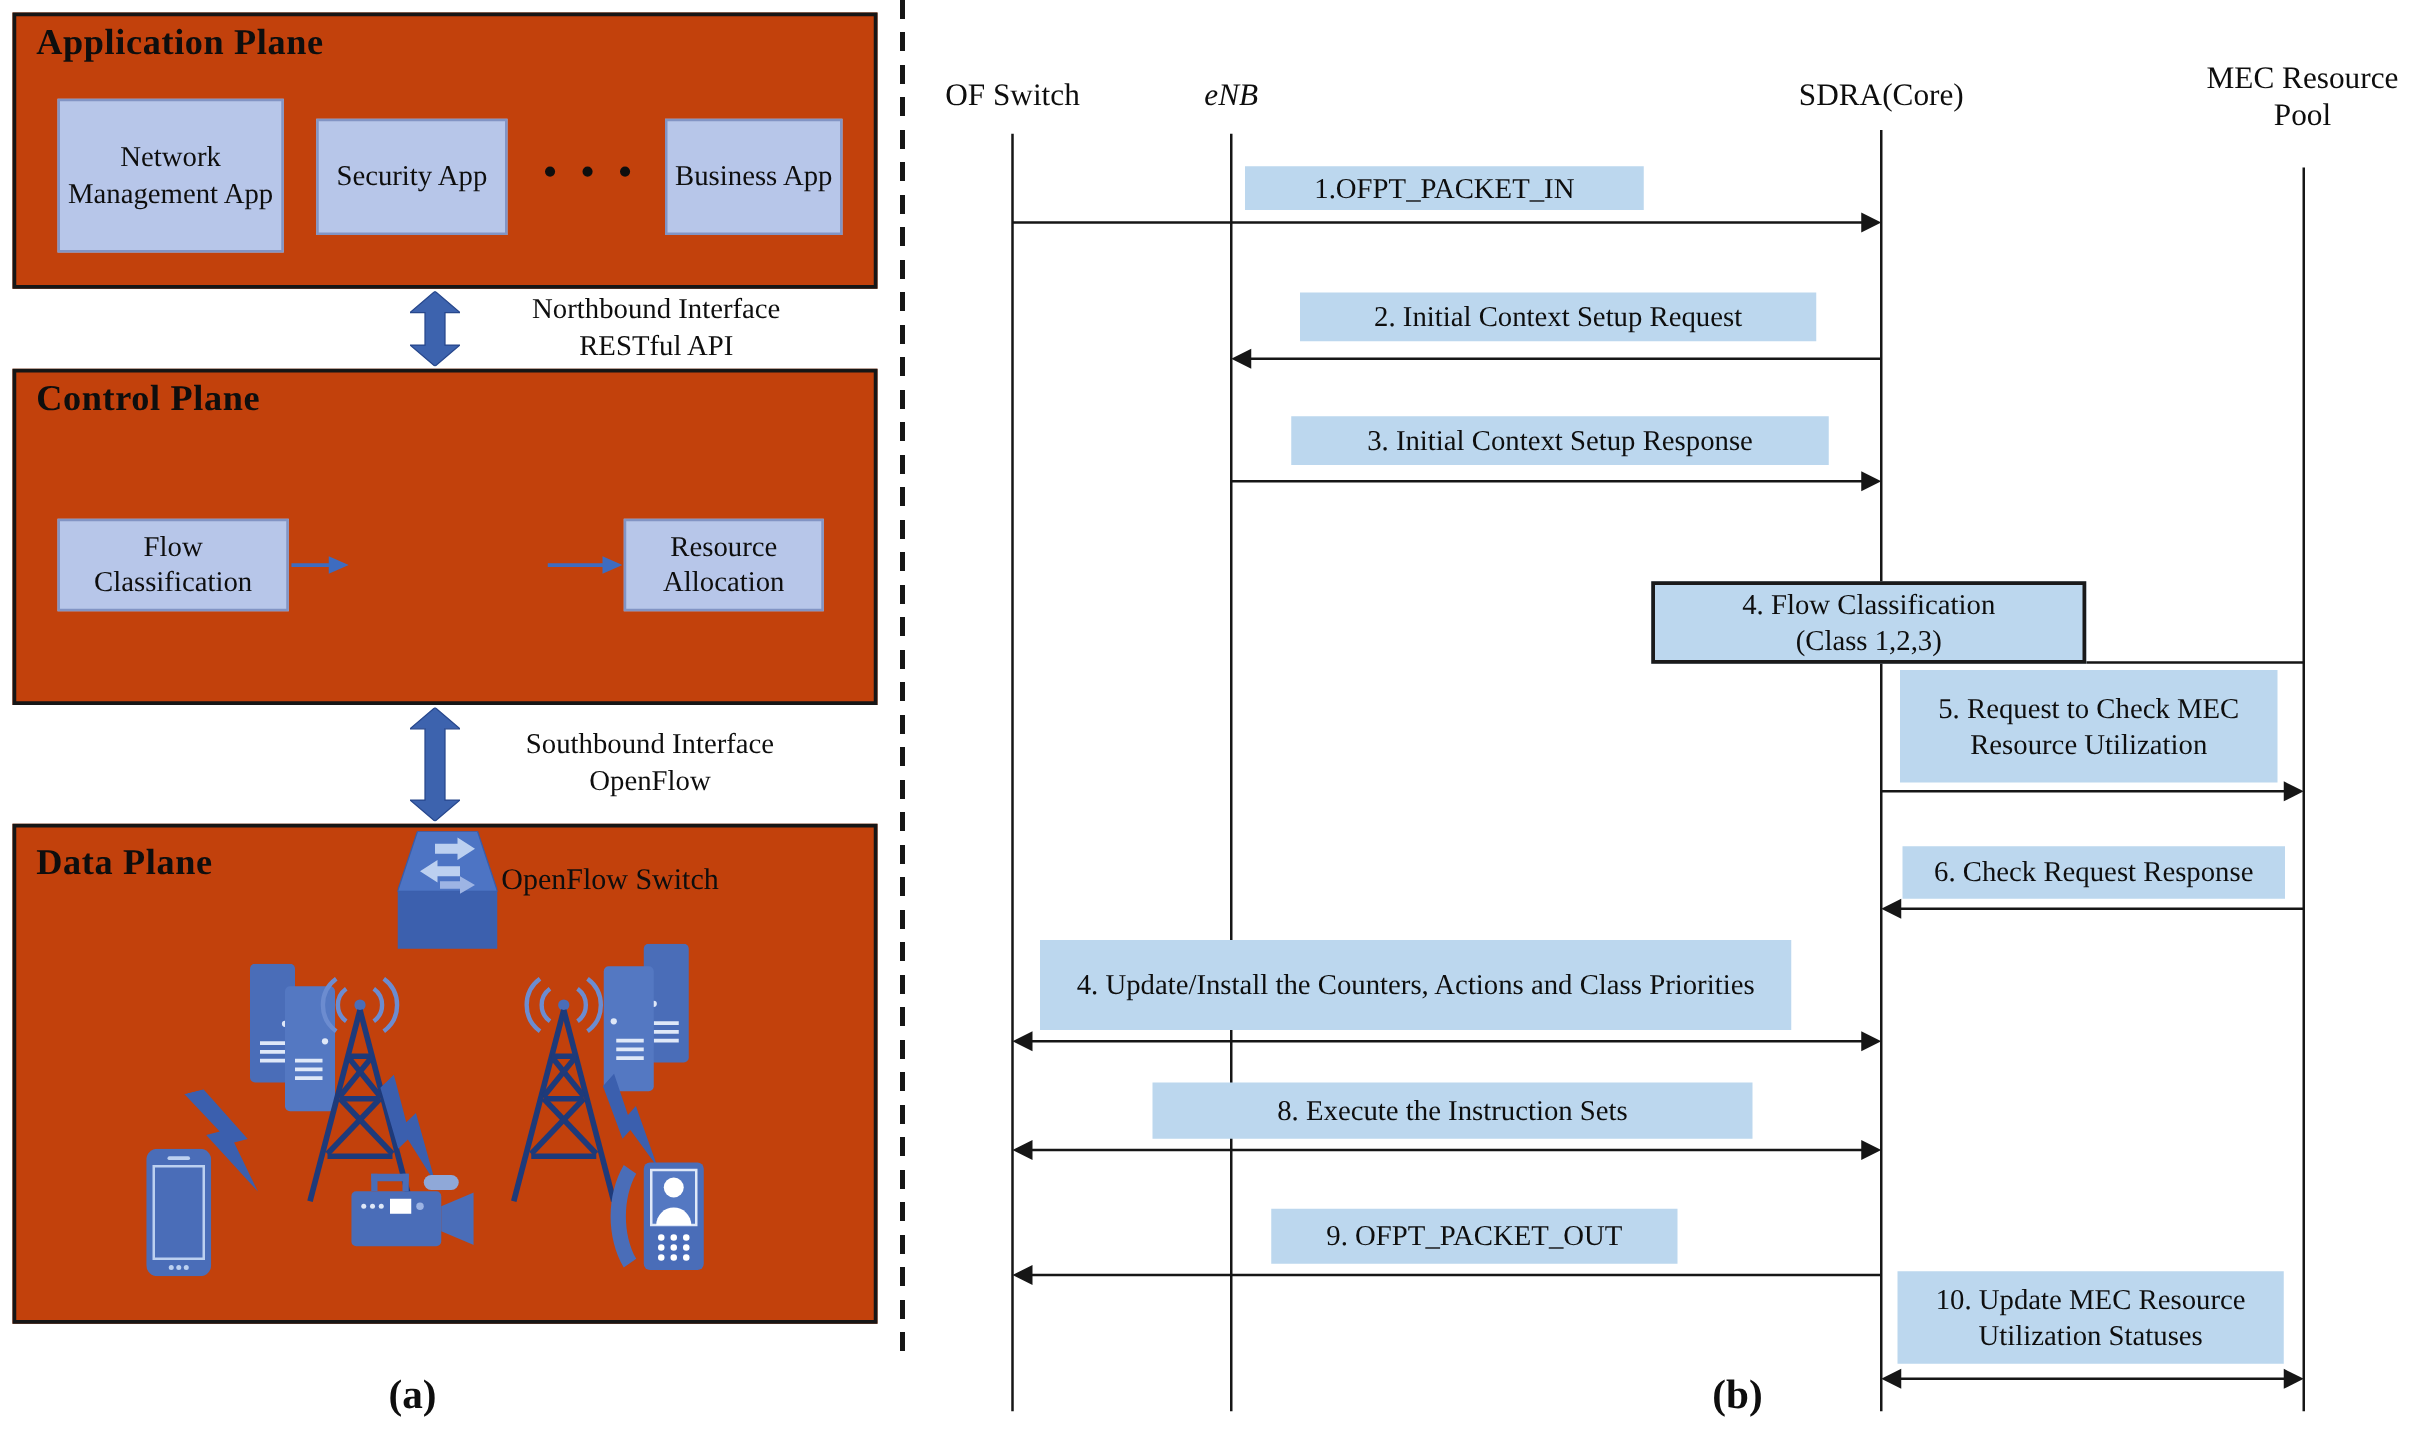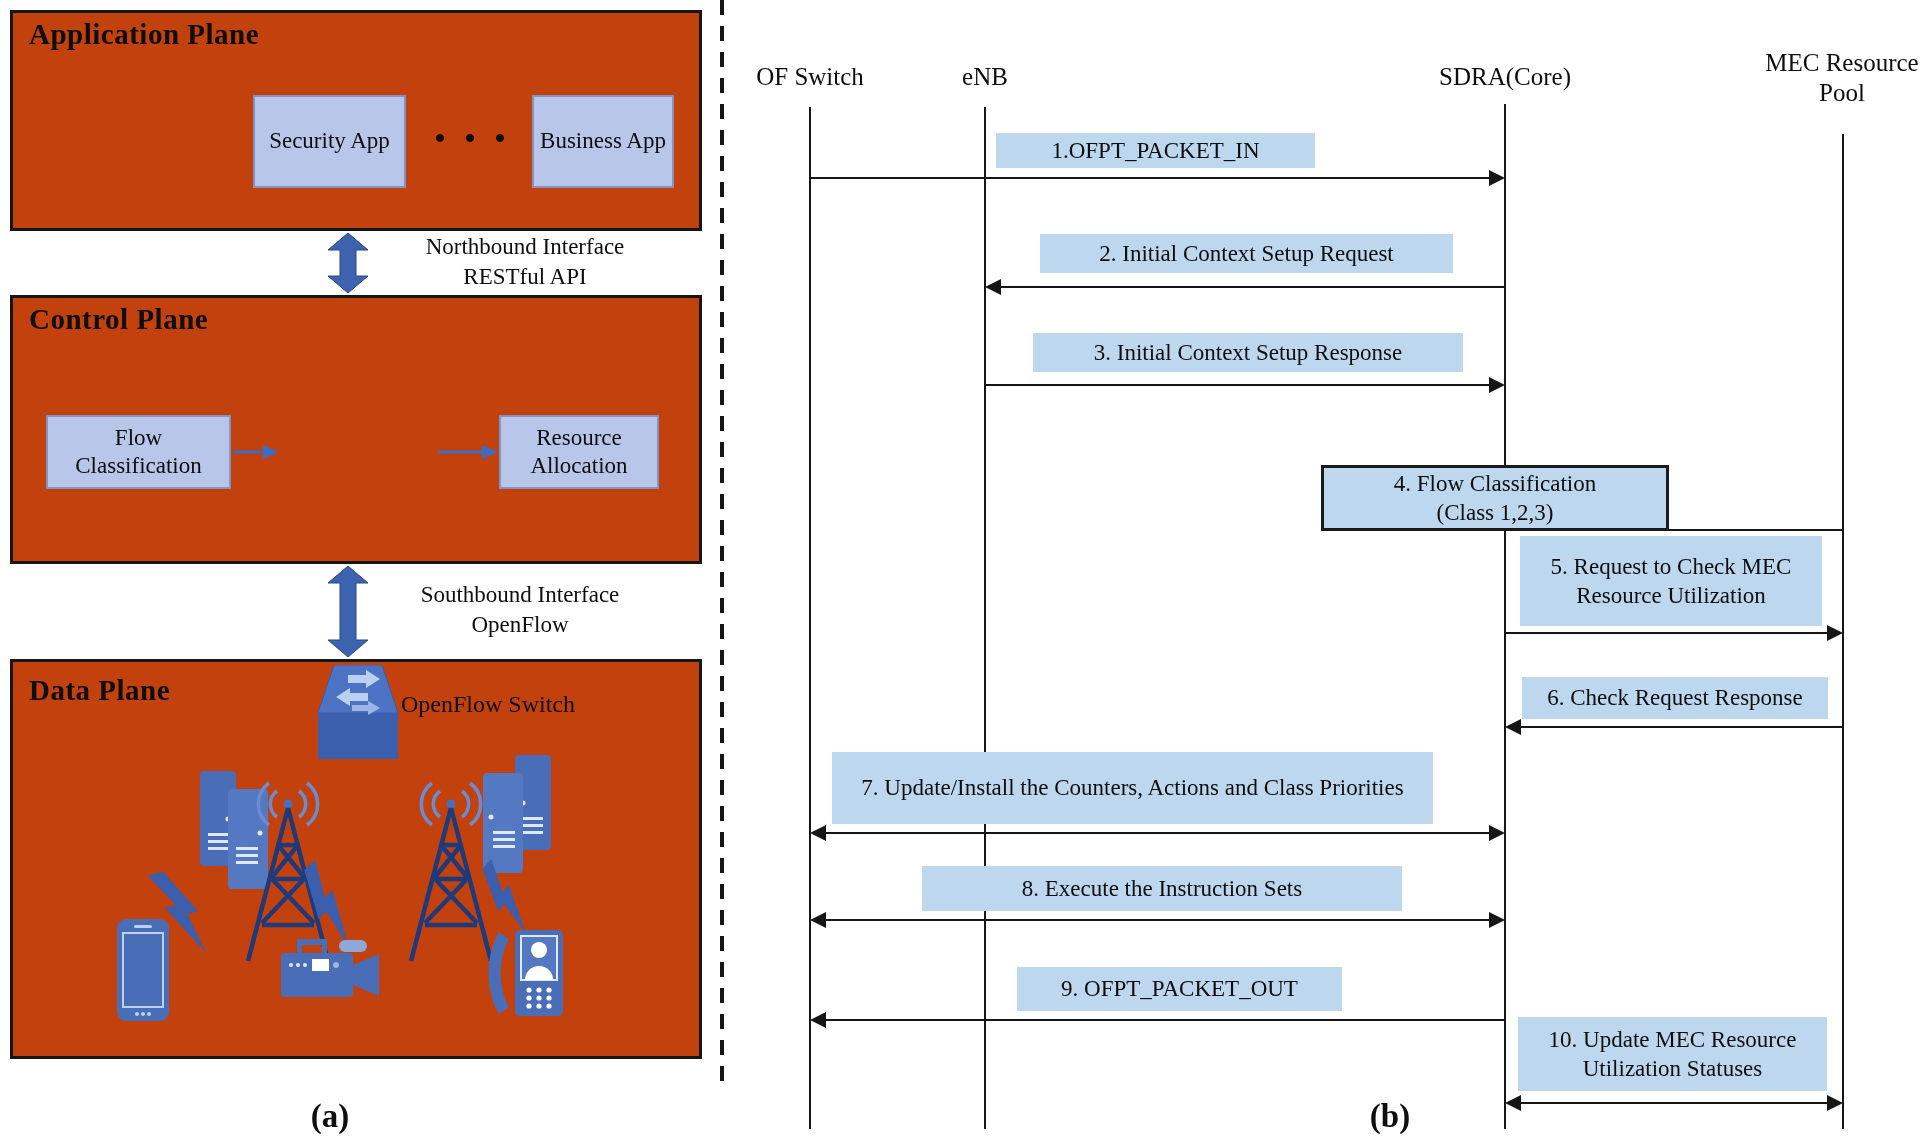--- a/index.html
+++ b/index.html
@@ -31,20 +31,21 @@
   .head.l{border-right:16px solid #161616;border-top:8px solid transparent;border-bottom:8px solid transparent;}
   svg{display:block;}
 </style>
 </head>
 <body>
 
 <div class="fig">
 
   <div class="plane" style="left:10px;top:10px;width:692px;height:221px;">
     <div class="ptitle">Application Plane</div>
+    <div class="app-box" style="left:33px;top:66px;width:181px;height:123px;">Network Management App</div>
     <div class="app-box" style="left:240px;top:82px;width:153px;height:93px;">Security App</div>
     <div class="dots" style="left:420px;top:105px;width:80px;height:40px;">• • •</div>
     <div class="app-box" style="left:519px;top:82px;width:142px;height:93px;">Business App</div>
   </div>
 
   <svg class="abs" style="left:328px;top:233px;" width="40" height="60" viewBox="0 0 40 60">
     <polygon points="20,0 40,17 28,17 28,43 40,43 20,60 0,43 12,43 12,17 0,17" fill="#3d63ae" stroke="#27478c" stroke-width="1"></polygon>
   </svg>
   <div class="iface-label" style="left:400px;top:234px;width:250px;height:56px;">
     <span>Northbound Interface</span>
@@ -203,21 +204,21 @@
           <circle cx="64" cy="78" r="2.6"></circle>
       </g>
     </svg>
   </div>
 
   <div class="divider" style="left:720px;top:0;height:1085px;"></div>
 
   <div id="sequence-layer" class="abs" style="left:0;top:0;width:1930px;height:1144px;margin-top:44px;">
       <div class="actor-label" style="left: 720px; top: 18px; width: 180px;">OF Switch</div>
       <div class="lifeline" style="left: 809px; top: 63px; height: 1022px;"></div>
-      <div class="actor-label" style="left: 925px; top: 18px; width: 120px;">eNB</div>
+      <div class="actor-label" style="left: 925px; top: 18px; width: 120px; font-style: italic;">eNB</div>
       <div class="lifeline" style="left: 984px; top: 63px; height: 1022px;"></div>
       <div class="actor-label" style="left: 1415px; top: 18px; width: 180px;">SDRA(Core)</div>
       <div class="lifeline" style="left: 1504px; top: 60px; height: 1025px;"></div>
       <div class="actor-label" style="left: 1753px; top: 4px; width: 178px;">MEC Resource Pool</div>
       <div class="lifeline" style="left: 1842px; top: 90px; height: 995px;"></div>
       <div class="msg-label" style="left: 996px; top: 89px; width: 319px; height: 35px;">1.OFPT_PACKET_IN</div>
       <div class="msg-line" style="left: 810px; top: 133px; width: 685px;"></div>
       <div class="head r" style="left: 1489px; top: 126px;"></div>
       <div class="msg-label" style="left: 1040px; top: 190px; width: 413px; height: 39px;">2. Initial Context Setup Request</div>
       <div class="msg-line" style="left: 995px; top: 242px; width: 510px;"></div>
@@ -229,21 +230,21 @@
         <div>4. Flow Classification</div>
         <div>(Class 1,2,3)</div>
       </div>
       <div class="msg-line" style="left: 1669px; top: 485px; width: 174px;"></div>
       <div class="msg-label" style="left: 1520px; top: 492px; width: 302px; height: 90px;">5. Request to Check MEC Resource Utilization</div>
       <div class="msg-line" style="left: 1505px; top: 588px; width: 328px;"></div>
       <div class="head r" style="left: 1827px; top: 581px;"></div>
       <div class="msg-label" style="left: 1522px; top: 633px; width: 306px; height: 42px;">6. Check Request Response</div>
       <div class="msg-line" style="left: 1515px; top: 682px; width: 328px;"></div>
       <div class="head l" style="left: 1505px; top: 675px;"></div>
-      <div class="msg-label" style="left: 832px; top: 708px; width: 601px; height: 72px;">7. Update/Install the Counters, Actions and Class Priorities</div>
+      <div class="msg-label" style="left: 832px; top: 708px; width: 601px; height: 72px;">4. Update/Install the Counters, Actions and Class Priorities</div>
       <div class="msg-line" style="left: 820px; top: 788px; width: 675px;"></div>
       <div class="head l" style="left: 810px; top: 781px;"></div>
       <div class="head r" style="left: 1489px; top: 781px;"></div>
       <div class="msg-label" style="left: 922px; top: 822px; width: 480px; height: 45px;">8. Execute the Instruction Sets</div>
       <div class="msg-line" style="left: 820px; top: 875px; width: 675px;"></div>
       <div class="head l" style="left: 810px; top: 868px;"></div>
       <div class="head r" style="left: 1489px; top: 868px;"></div>
       <div class="msg-label" style="left: 1017px; top: 923px; width: 325px; height: 44px;">9. OFPT_PACKET_OUT</div>
       <div class="msg-line" style="left: 820px; top: 975px; width: 685px;"></div>
       <div class="head l" style="left: 810px; top: 968px;"></div>

